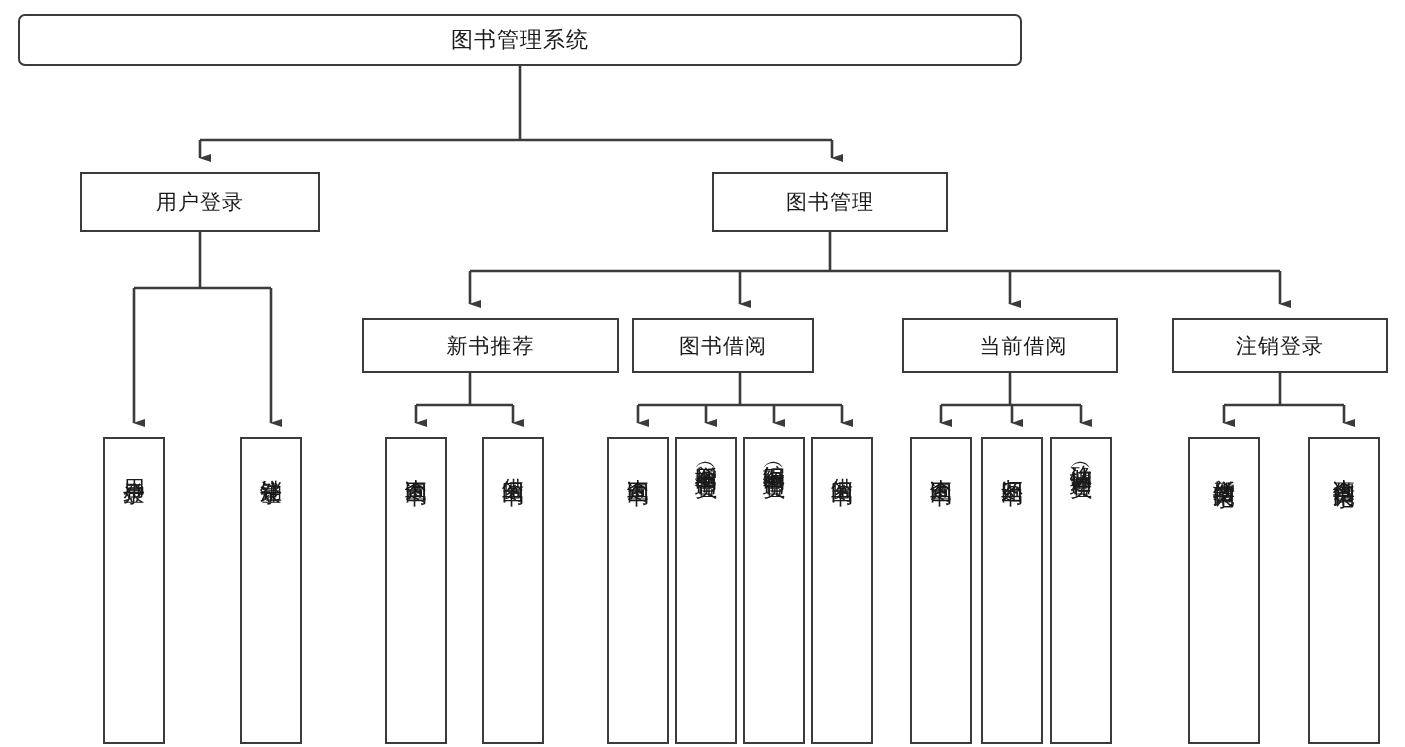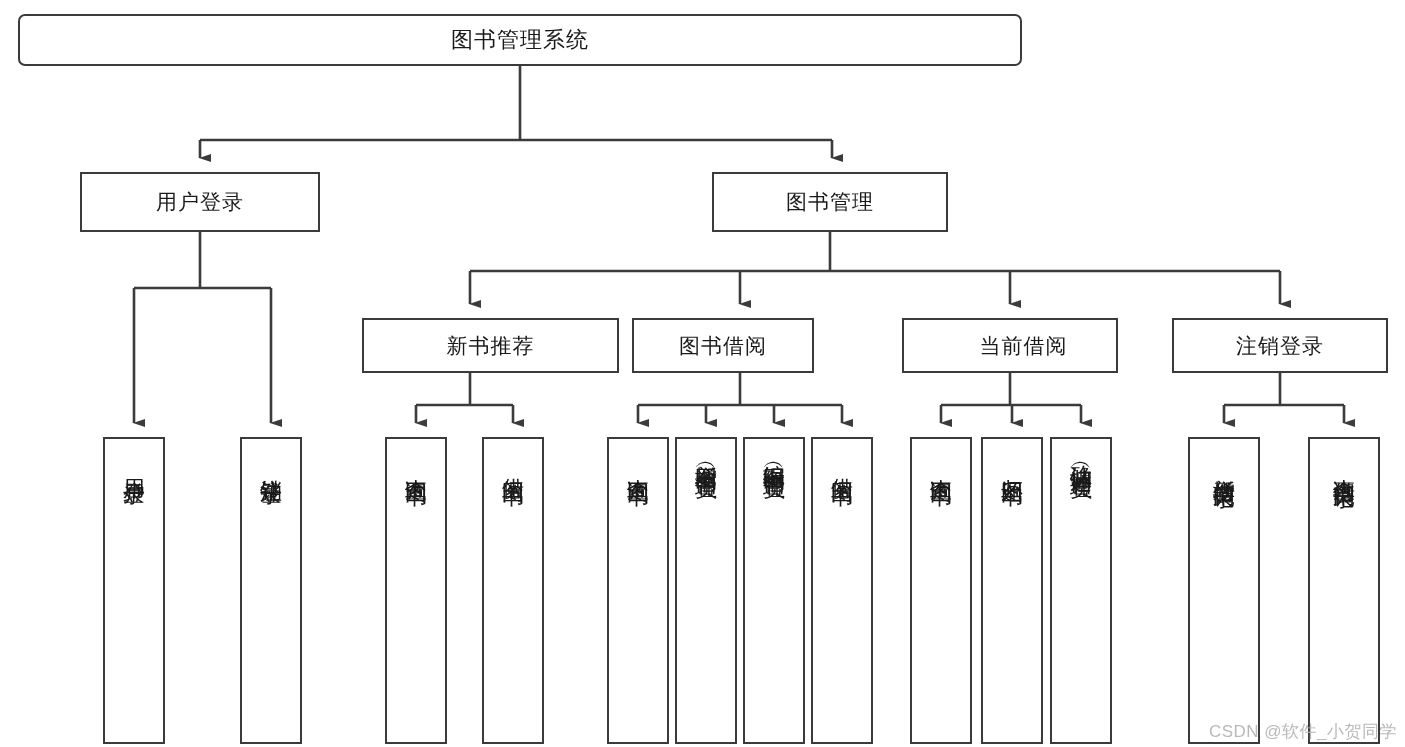--- a/index.html
+++ b/index.html
@@ -175,15 +175,14 @@
   <div class="node leaf" style="left:1050px;top:437px;width:62px;height:307px;padding-top:8px;">
     <span class="vtext">确认归还（管理员）</span>
   </div>
   <div class="node leaf" style="left:1188px;top:437px;width:72px;height:307px;padding-top:22px;">
     <span class="vtext">新增借阅记录</span>
   </div>
   <div class="node leaf" style="left:1308px;top:437px;width:72px;height:307px;padding-top:22px;">
     <span class="vtext">查询借阅记录</span>
   </div>
 
-  <div class="watermark">CSDN @软件_小贺同学</div>
 
 </div>
 
 </body></html>

